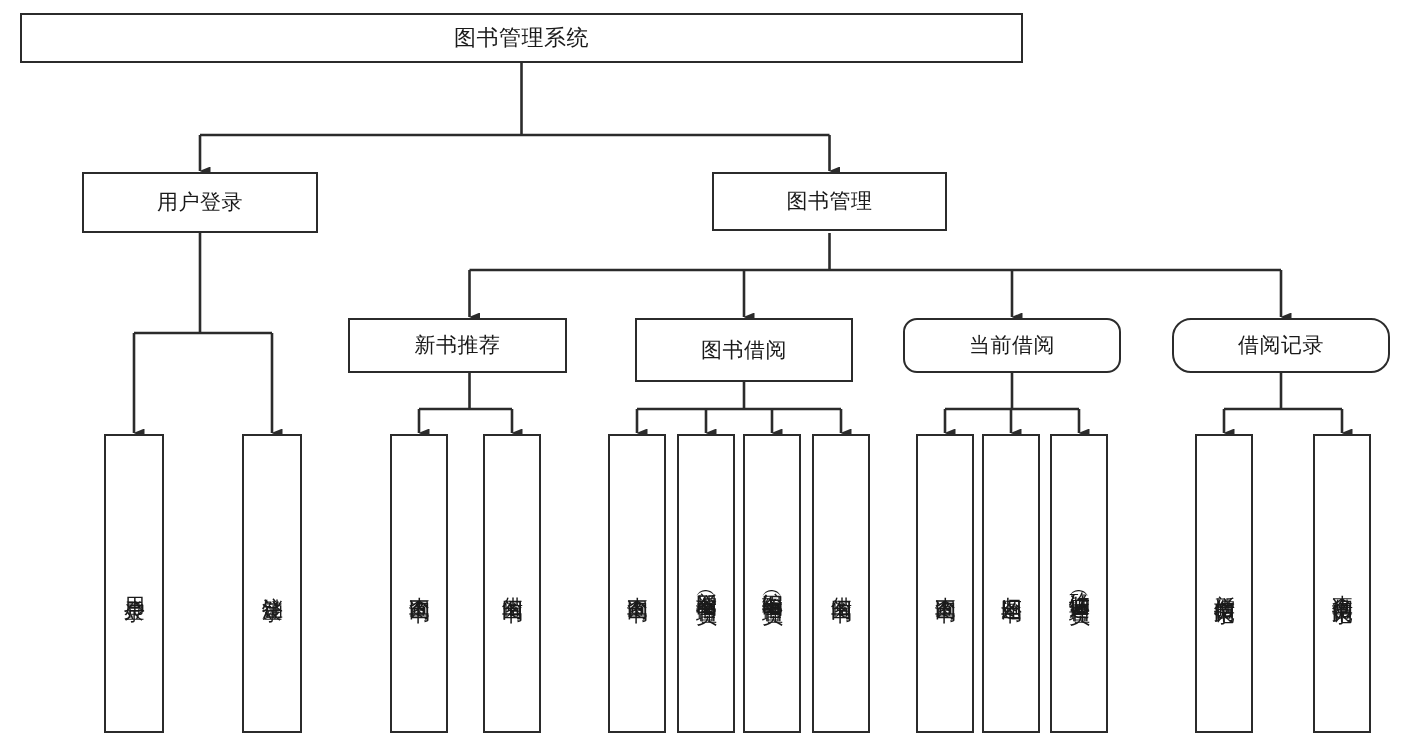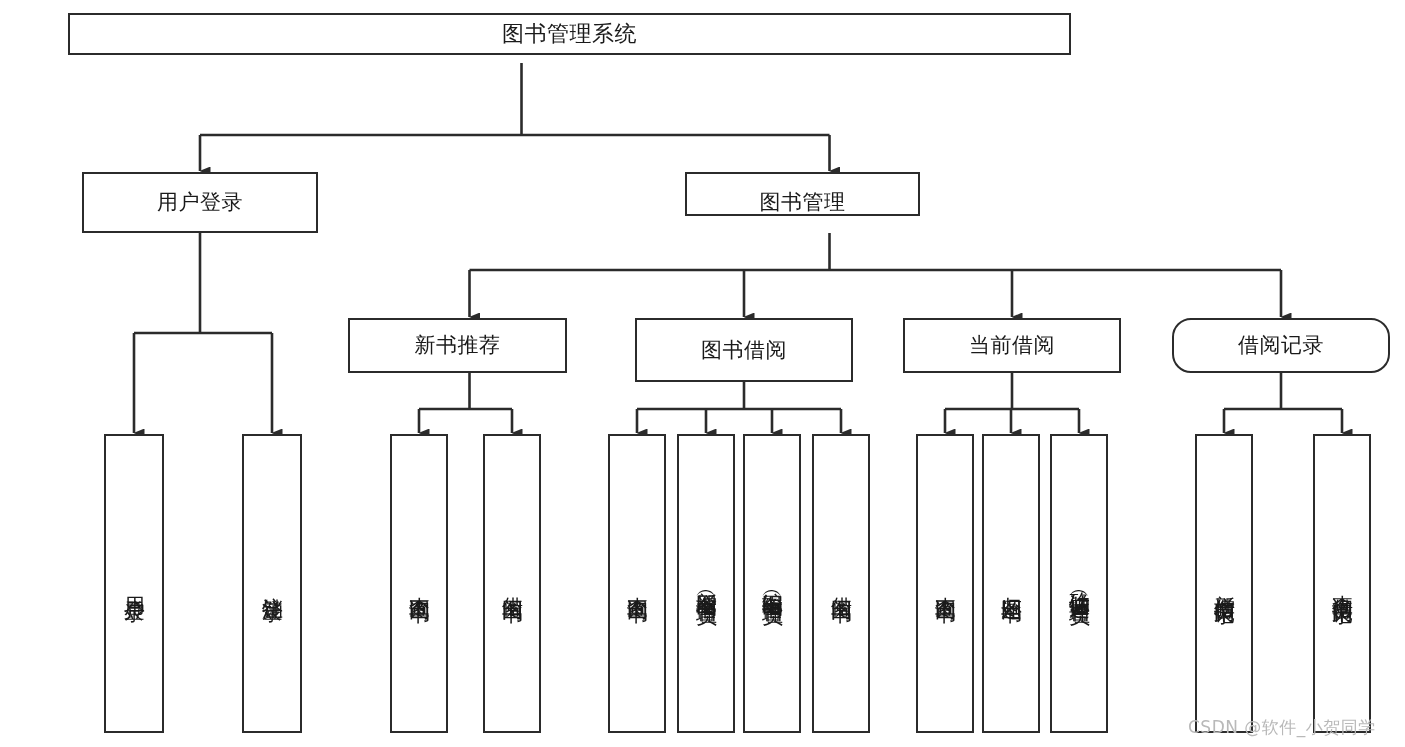--- a/index.html
+++ b/index.html
@@ -111,36 +111,36 @@
         <path d="M 1011 409 L 1011 433" marker-end="url(#arrowhead)"></path>
         <path d="M 1079 409 L 1079 433" marker-end="url(#arrowhead)"></path>
         <path d="M 1281 373 L 1281 409"></path>
         <path d="M 1224 409 L 1342 409"></path>
         <path d="M 1224 409 L 1224 433" marker-end="url(#arrowhead)"></path>
         <path d="M 1342 409 L 1342 433" marker-end="url(#arrowhead)"></path>
       </g>
   </svg>
 
   <div id="node-layer">
-      <div class="node horiz root" style="left: 20px; top: 13px; width: 1003px; height: 42px; margin-left: 48px;">
+      <div class="node horiz root" style="left: 20px; top: 13px; width: 1003px; height: 50px;">
         <span class="label">图书管理系统</span>
       </div>
       <div class="node horiz" style="left: 82px; top: 172px; width: 236px; height: 61px;">
         <span class="label">用户登录</span>
       </div>
-      <div class="node horiz" style="left: 685px; top: 172px; width: 235px; height: 44px; align-items: flex-end;">
+      <div class="node horiz" style="left: 712px; top: 172px; width: 235px; height: 59px;">
         <span class="label">图书管理</span>
       </div>
       <div class="node horiz" style="left: 348px; top: 318px; width: 219px; height: 55px;">
         <span class="label">新书推荐</span>
       </div>
       <div class="node horiz" style="left: 635px; top: 318px; width: 218px; height: 64px;">
         <span class="label">图书借阅</span>
       </div>
-      <div class="node horiz" style="left: 903px; top: 318px; width: 218px; height: 55px;">
+      <div class="node horiz" style="left: 903px; top: 318px; width: 218px; height: 55px; border-radius: 14px;">
         <span class="label">当前借阅</span>
       </div>
       <div class="node horiz" style="left: 1172px; top: 318px; width: 218px; height: 55px; border-radius: 19px;">
         <span class="label">借阅记录</span>
       </div>
       <div class="node vert" style="left: 104px; top: 434px; width: 60px; height: 299px;">
         <span class="label">用户登录</span>
       </div>
       <div class="node vert" style="left: 242px; top: 434px; width: 60px; height: 299px;">
         <span class="label">注销登录</span>
@@ -173,15 +173,14 @@
         <span class="label">确认归还（管理员）</span>
       </div>
       <div class="node vert" style="left: 1195px; top: 434px; width: 58px; height: 299px;">
         <span class="label">新增借阅记录</span>
       </div>
       <div class="node vert" style="left: 1313px; top: 434px; width: 58px; height: 299px;">
         <span class="label">查询借阅记录</span>
       </div>
     </div>
 
-  <div class="watermark" style="left:1188px; top:716px;">CSDN @软件_小贺同学</div>
 
 </div>
 
 </body></html>

